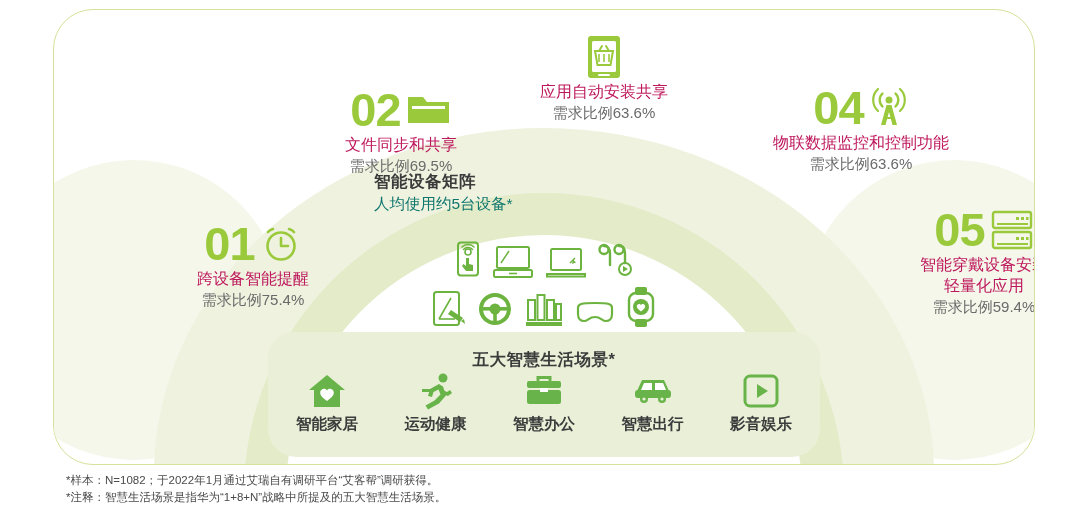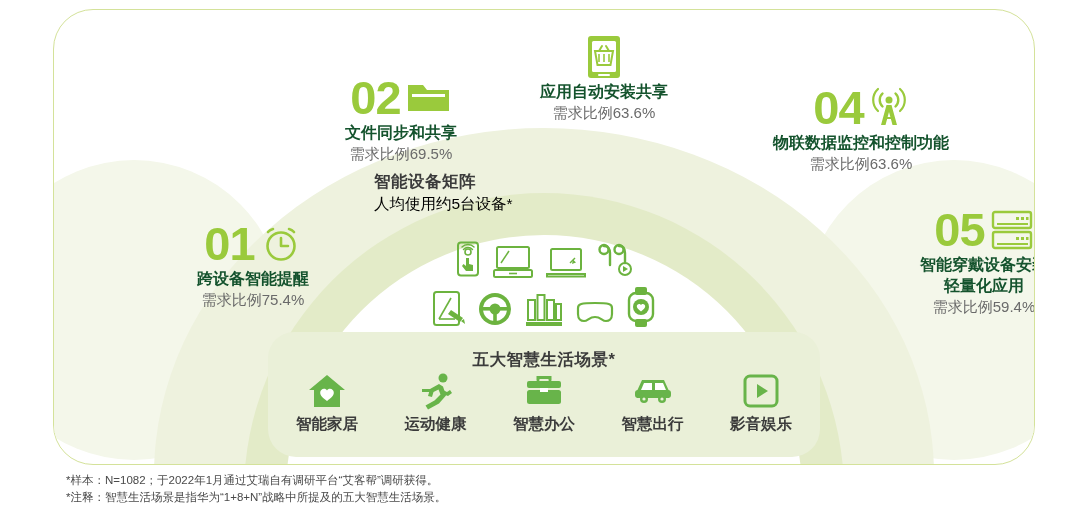--- a/index.html
+++ b/index.html
@@ -132,21 +132,21 @@
   }
   .arch-title {
     font-size: 16.5px;
     font-weight: bold;
     color: #3b3b3b;
     letter-spacing: .5px;
     line-height: 22px;
   }
   .arch-sub {
     font-size: 15.5px;
-    color: #000000;
+    color: #0f766e;
     line-height: 23px;
   }
 
   
   .item {
     position: absolute;
     text-align: center;
     z-index: 7;
   }
   .item-head {
@@ -159,35 +159,35 @@
   .item-num {
     font-size: 47px;
     font-weight: bold;
     color: #9aca3c;
     line-height: 47px;
     letter-spacing: -1px;
   }
   .item-icon { display: block; }
   .item-title {
     font-size: 16px;
-    font-weight: bold;
-    color: #14532d;
+    font-weight: normal;
+    color: #be185d;
     line-height: 21px;
     white-space: nowrap;
   }
   .item-title.two-line { white-space: normal; }
   .item-rate {
     font-size: 15px;
     color: #6a6a6a;
     line-height: 21px;
     white-space: nowrap;
   }
 
   #item-01 { left: 84px;  top: 210px; width: 230px; }
-  #item-02 { left: 232px; top: 64px;  width: 230px; }
+  #item-02 { left: 232px; top: 76px;  width: 230px; }
   #item-03 { left: 425px; top: 24px;  width: 250px; }
   #item-04 { left: 672px; top: 74px;  width: 270px; }
   #item-05 { left: 800px; top: 196px; width: 260px; }
 
   
   .scene-title {
     position: absolute;
     left: 50%;
     transform: translateX(-50%);
     top: 331px;

